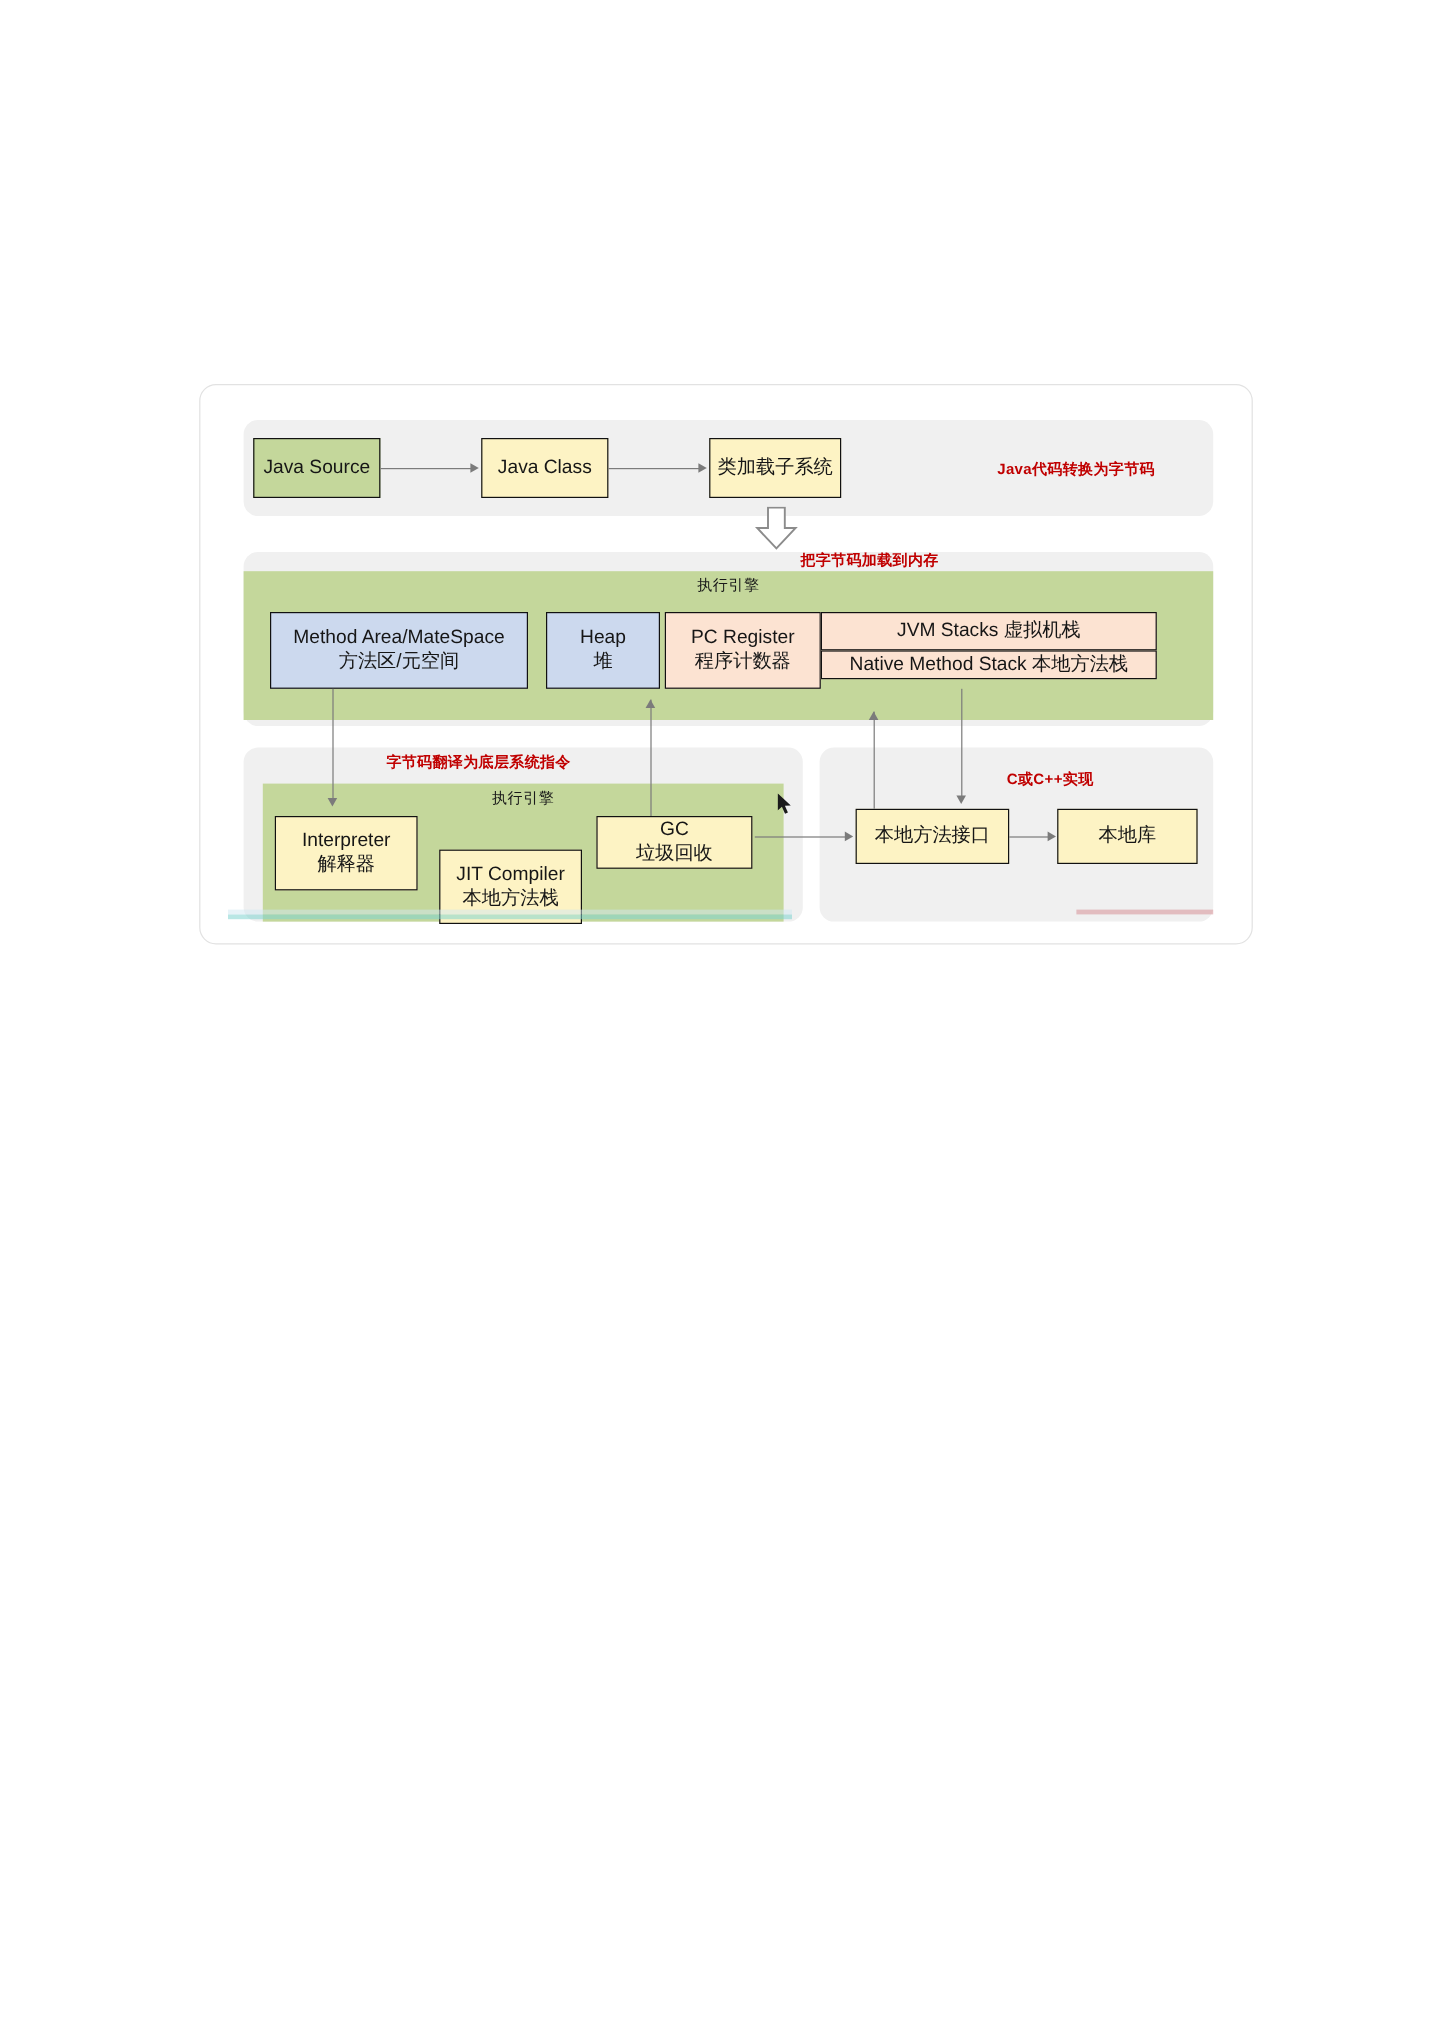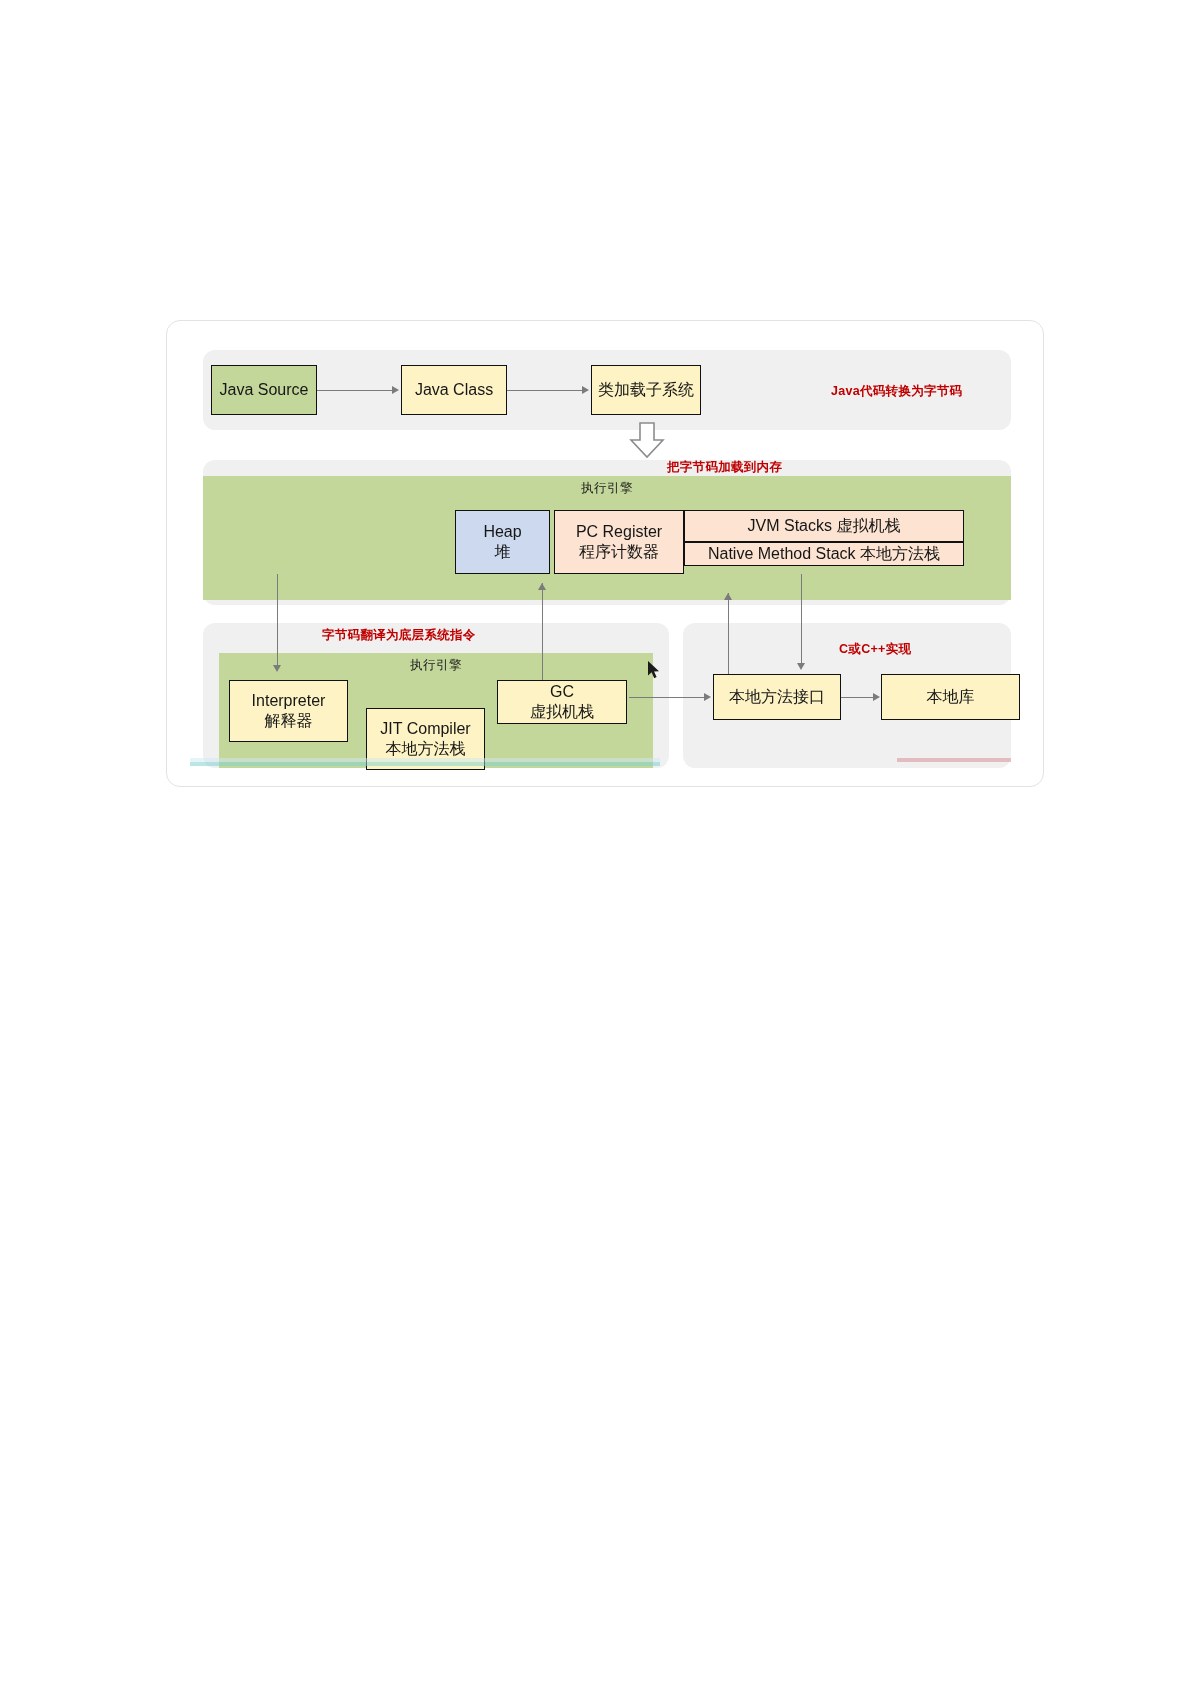--- a/index.html
+++ b/index.html
@@ -139,20 +139,24 @@
   </svg>
 
   <div class="panel" style="left:36px;top:139px;width:808px;height:145px;"></div>
 
   <div class="anno" style="left:500px;top:138px;">把字节码加载到内存</div>
 
   <div class="green-band" style="left:36px;top:155px;width:808px;height:124px;">
     <div class="band-title">执行引擎</div>
   </div>
 
+  <div class="box blue" style="left:58px;top:189px;width:215px;height:64px;">
+    <span class="ln">Method Area/MateSpace</span>
+    <span class="ln">方法区/元空间</span>
+  </div>
 
   <div class="box blue" style="left:288px;top:189px;width:95px;height:64px;">
     <span class="ln">Heap</span>
     <span class="ln">堆</span>
   </div>
 
   <div class="box peach" style="left:387px;top:189px;width:130px;height:64px;">
     <span class="ln">PC Register</span>
     <span class="ln">程序计数器</span>
   </div>
@@ -178,32 +182,32 @@
     <span class="ln">解释器</span>
   </div>
 
   <div class="box yellow" style="left:199px;top:359px;width:119px;height:62px;margin-top:28px;">
     <span class="ln">JIT Compiler</span>
     <span class="ln">本地方法栈</span>
   </div>
 
   <div class="box yellow" style="left:330px;top:359px;width:130px;height:44px;">
     <span class="ln">GC</span>
-    <span class="ln">虚拟机栈</span>
+    <span class="ln">垃圾回收</span>
   </div>
 
   <div class="panel" style="left:516px;top:302px;width:328px;height:145px;"></div>
 
   <div class="anno" style="left:672px;top:320px;">C或C++实现</div>
 
   <div class="box yellow" style="left:546px;top:353px;width:128px;height:46px;">
     <span class="ln">本地方法接口</span>
   </div>
 
-  <div class="box yellow" style="left:714px;top:353px;width:139px;height:46px;">
+  <div class="box yellow" style="left:714px;top:353px;width:117px;height:46px;">
     <span class="ln">本地库</span>
   </div>
 
   <div class="vline" style="left:110px;top:253px;height:94px;"></div>
   <div class="arrow-d" style="left:105.5px;top:344px;"></div>
 
   <div class="vline" style="left:375px;top:262px;height:97px;"></div>
   <div class="arrow-u" style="left:370.5px;top:262px;"></div>
 
   <div class="hline" style="left:462px;top:376px;width:76px;"></div>

